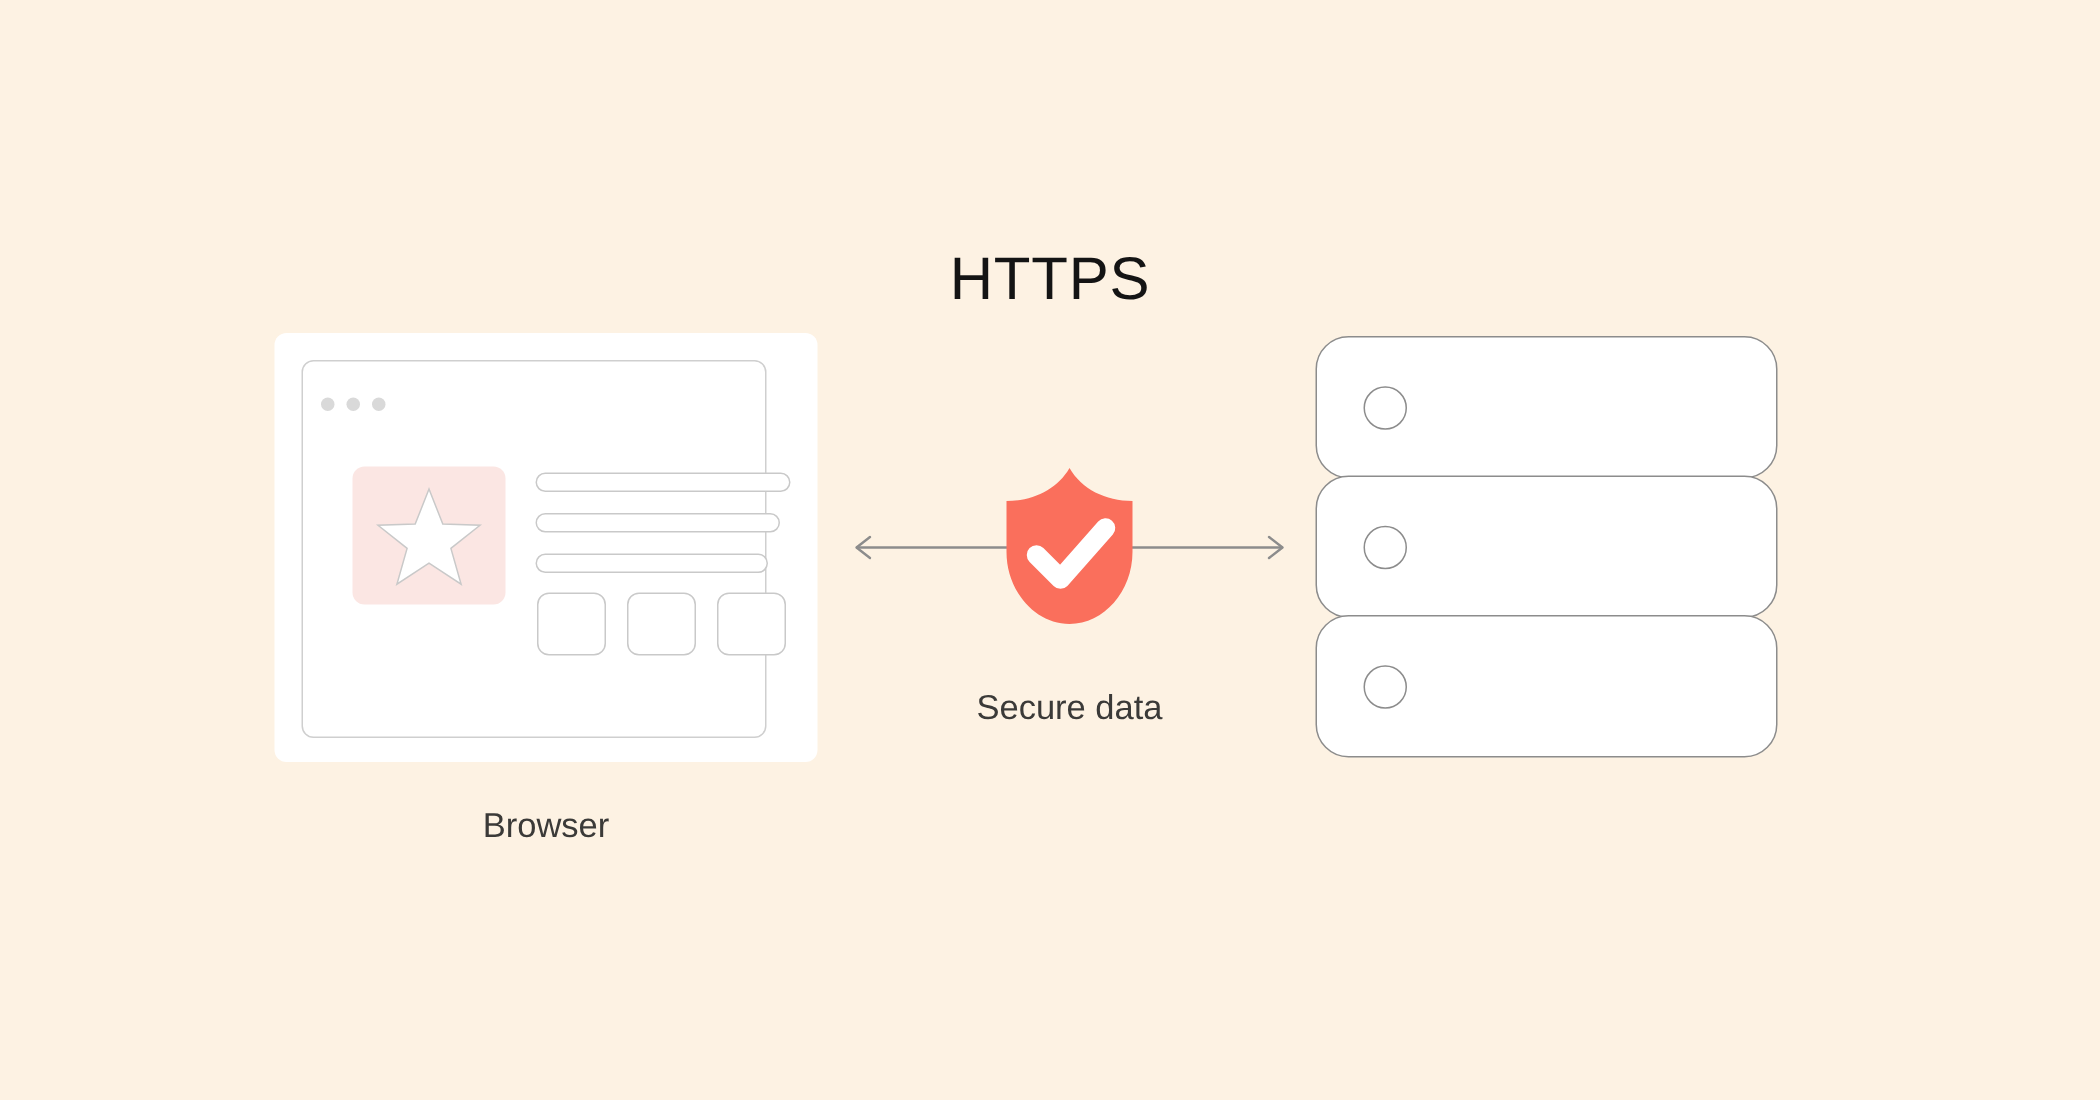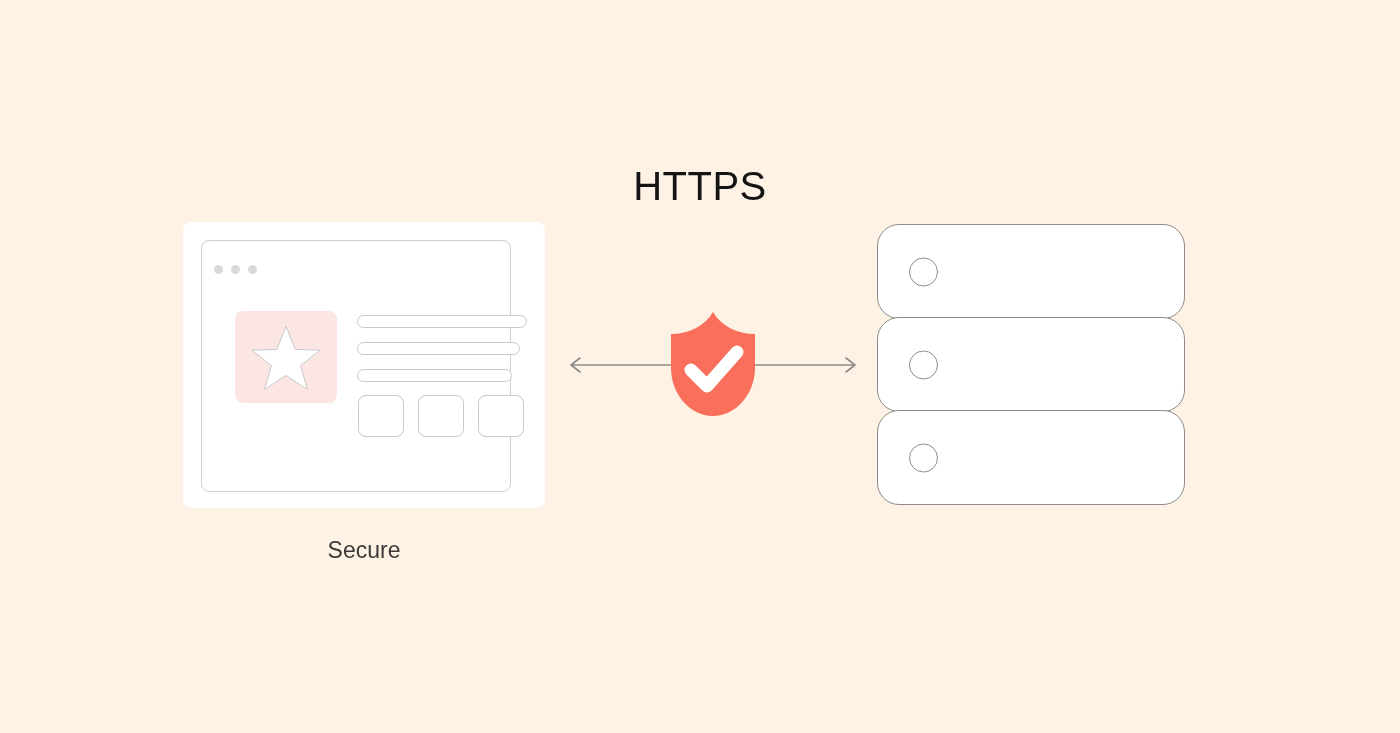--- a/index.html
+++ b/index.html
@@ -216,21 +216,21 @@
       <div class="text-line" id="text-line-2"></div>
       <div class="text-line" id="text-line-3"></div>
 
       <div class="card-box" id="card-box-1"></div>
       <div class="card-box" id="card-box-2"></div>
       <div class="card-box" id="card-box-3"></div>
 
     </div>
   </div>
 
-  <div class="node-caption" id="browser-caption">Secure</div>
+  <div class="node-caption" id="browser-caption">Browser</div>
 
   <div id="secure-channel">
 
     <svg id="arrow-line-svg" width="306" height="135" viewBox="0 0 306 135">
       <line x1="11" y1="65" x2="295" y2="65" stroke="#8C8C8C" stroke-width="1.6"></line>
       <polyline points="20,58 11,65 20,72" fill="none" stroke="#8C8C8C" stroke-width="1.6" stroke-linecap="round" stroke-linejoin="round"></polyline>
       <polyline points="286,58 295,65 286,72" fill="none" stroke="#8C8C8C" stroke-width="1.6" stroke-linecap="round" stroke-linejoin="round"></polyline>
     </svg>
 
     <div id="shield-icon-wrap">
@@ -240,20 +240,21 @@
                  L 8 56
                  C 8 82, 27 104, 50 104
                  C 73 104, 92 82, 92 56
                  L 92 22
                  C 74 22, 58 14, 50 0 Z" fill="#FA6F5C"></path>
         <polyline points="28,58 44,74 74,40" fill="none" stroke="#FFFFFF" stroke-width="13" stroke-linecap="round" stroke-linejoin="round"></polyline>
       </svg>
     </div>
   </div>
 
+  <div id="secure-data-label-anchor">Secure data</div>
 
   <div id="server-node">
     <div class="server-unit" id="server-unit-1">
       <span class="server-led"></span>
     </div>
     <div class="server-unit" id="server-unit-2">
       <span class="server-led"></span>
     </div>
     <div class="server-unit" id="server-unit-3">
       <span class="server-led"></span>

